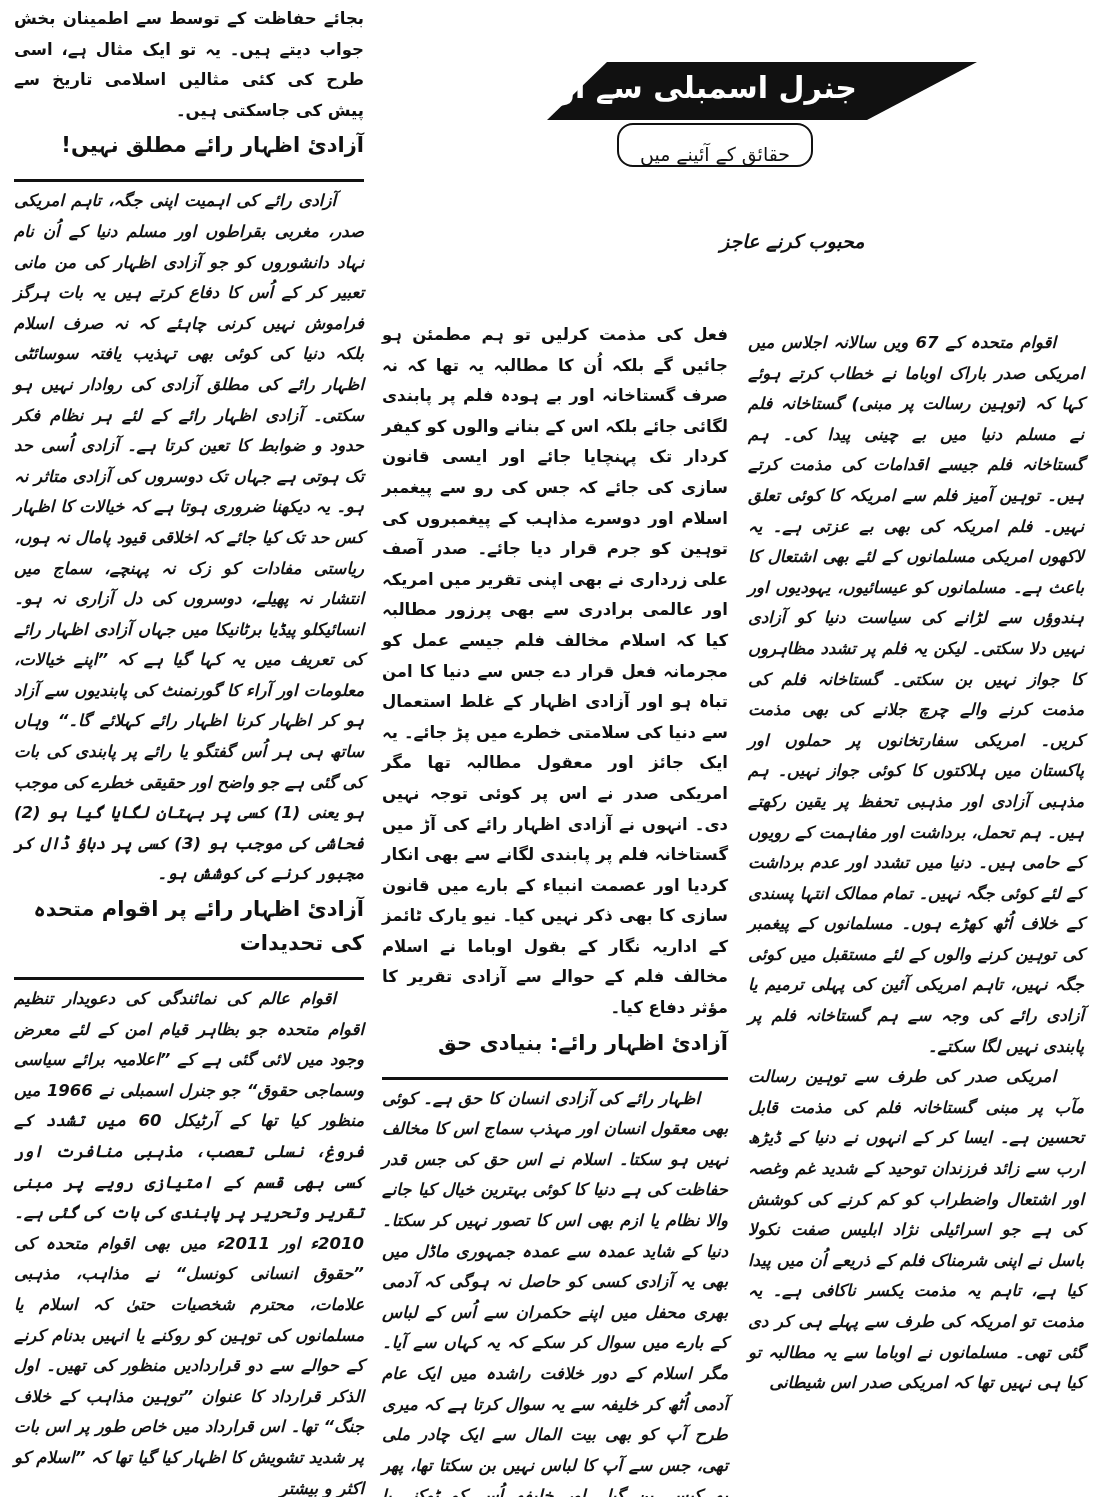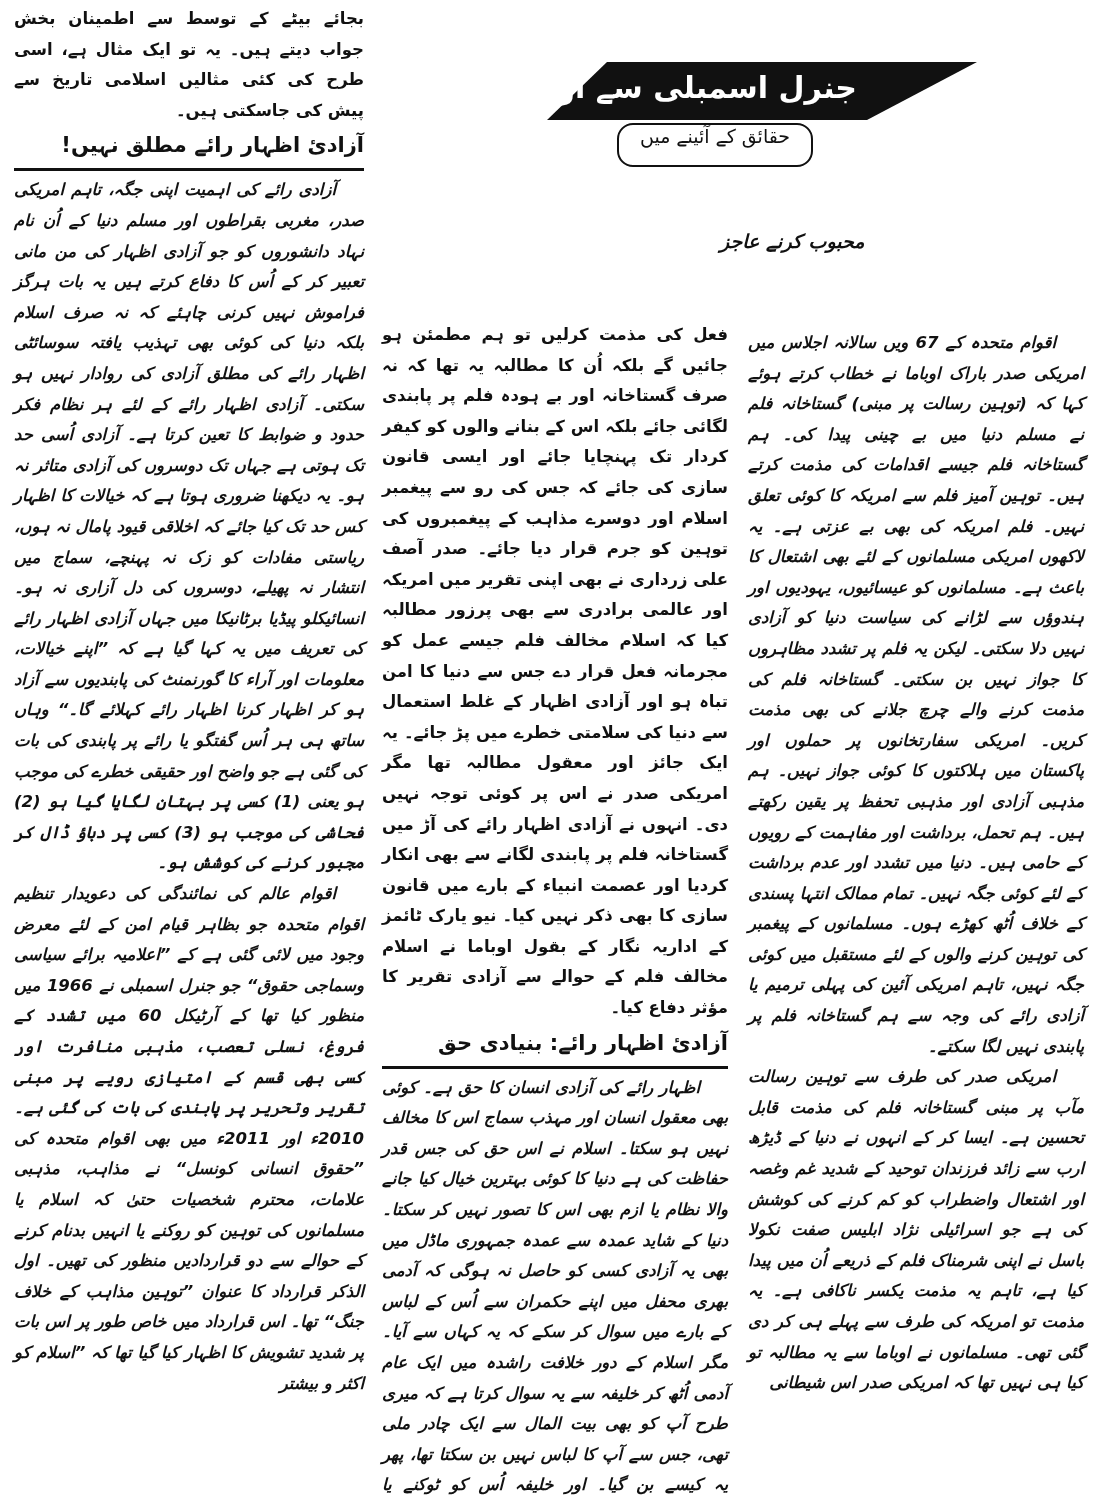--- a/index.html
+++ b/index.html
@@ -3,54 +3,55 @@
 <meta charset="utf-8">
 <style>
   html, body { margin: 0; padding: 0; background: #ffffff; }
   body { width: 1105px; height: 1497px; position: relative; overflow: hidden;
          font-family: "DejaVu Sans", sans-serif; color: #111; }
   .col { position: absolute; direction: rtl; text-align: justify; text-align-last: right;
          font-size: 16.5px; line-height: 30.6px; font-weight: bold; }
   .col p { margin: 0; }
   .col .indent { text-indent: 28px; font-style: italic; }
   .heading { font-size: 21px; font-weight: bold; line-height: 34px; direction: rtl; text-align: right;
-             border-bottom: 3px solid #111; margin: 2px 0 4px 0; padding-bottom: 6px; }
+             border-bottom: 3px solid #111; margin: 2px 0 4px 0; padding-bottom: 17px; }
   #col-left { left: 14px; top: 4px; width: 350px; }
   #col-mid { left: 382px; top: 320px; width: 346px; }
   #col-right { left: 748px; top: 328px; width: 336px; }
   
   #banner { position: absolute; left: 547px; top: 62px; width: 430px; height: 58px; }
   #banner svg { position: absolute; left: 0; top: 0; }
   #banner-title { position: absolute; right: 120px; top: 8px; color: #fff; font-size: 30px; font-weight: bold;
                   direction: rtl; white-space: nowrap; }
   #subtitle-pill { position: absolute; left: 617px; top: 123px; width: 196px; height: 44px;
                    border: 2px solid #111; border-radius: 16px; box-sizing: border-box;
-                   display: flex; align-items: flex-start; justify-content: center;
+                   display: flex; align-items: flex-end; justify-content: center;
                    font-size: 19px; direction: rtl; }
   #byline { position: absolute; left: 720px; top: 230px; font-size: 19px; font-weight: bold; font-style: italic;
             direction: rtl; }
 </style>
 </head>
 <body>
 
 <div id="banner">
   <svg width="430" height="58" viewBox="0 0 430 58">
     <polygon points="0,58 60,0 430,0 320,58" fill="#111111"></polygon>
   </svg>
   <div id="banner-title">جنرل اسمبلی سے اوباما کا خطاب</div>
 </div>
 <div id="subtitle-pill">
   <span>حقائق کے آئینے میں</span>
 </div>
 <div id="byline">محبوب کرنے عاجز</div>
 
 <div class="col" id="col-left">
-  <p>بجائے بیٹے کے توسط سے اطمینان بخش جواب دیتے ہیں۔ یہ تو ایک مثال ہے، اسی طرح کی کئی مثالیں اسلامی تاریخ سے پیش کی جاسکتی ہیں۔</p>
+  <p>بجائے حفاظت کے توسط سے اطمینان بخش جواب دیتے ہیں۔ یہ تو ایک مثال ہے، اسی طرح کی کئی مثالیں اسلامی تاریخ سے پیش کی جاسکتی ہیں۔</p>
   <div class="heading">آزادیٔ اظہار رائے مطلق نہیں!</div>
   <p class="indent">آزادی رائے کی اہمیت اپنی جگہ، تاہم امریکی صدر، مغربی بقراطوں اور مسلم دنیا کے اُن نام نہاد دانشوروں کو جو آزادی اظہار کی من مانی تعبیر کر کے اُس کا دفاع کرتے ہیں یہ بات ہرگز فراموش نہیں کرنی چاہئے کہ نہ صرف اسلام بلکہ دنیا کی کوئی بھی تہذیب یافتہ سوسائٹی اظہار رائے کی مطلق آزادی کی روادار نہیں ہو سکتی۔ آزادی اظہار رائے کے لئے ہر نظام فکر حدود و ضوابط کا تعین کرتا ہے۔ آزادی اُسی حد تک ہوتی ہے جہاں تک دوسروں کی آزادی متاثر نہ ہو۔ یہ دیکھنا ضروری ہوتا ہے کہ خیالات کا اظہار کس حد تک کیا جائے کہ اخلاقی قیود پامال نہ ہوں، ریاستی مفادات کو زک نہ پہنچے، سماج میں انتشار نہ پھیلے، دوسروں کی دل آزاری نہ ہو۔ انسائیکلو پیڈیا برٹانیکا میں جہاں آزادی اظہار رائے کی تعریف میں یہ کہا گیا ہے کہ ”اپنے خیالات، معلومات اور آراء کا گورنمنٹ کی پابندیوں سے آزاد ہو کر اظہار کرنا اظہار رائے کہلائے گا۔“ وہاں ساتھ ہی ہر اُس گفتگو یا رائے پر پابندی کی بات کی گئی ہے جو واضح اور حقیقی خطرے کی موجب ہو یعنی (1) کسی پر بہتان لگایا گیا ہو (2) فحاشی کی موجب ہو (3) کسی پر دباؤ ڈال کر مجبور کرنے کی کوشش ہو۔</p>
+  <div class="heading">آزادیٔ اظہار رائے پر اقوام متحدہ کی تحدیدات</div>
   <p class="indent">اقوام عالم کی نمائندگی کی دعویدار تنظیم اقوام متحدہ جو بظاہر قیام امن کے لئے معرض وجود میں لائی گئی ہے کے ”اعلامیہ برائے سیاسی وسماجی حقوق“ جو جنرل اسمبلی نے 1966 میں منظور کیا تھا کے آرٹیکل 60 میں تشدد کے فروغ، نسلی تعصب، مذہبی منافرت اور کسی بھی قسم کے امتیازی رویے پر مبنی تقریر وتحریر پر پابندی کی بات کی گئی ہے۔ 2010ء اور 2011ء میں بھی اقوام متحدہ کی ”حقوق انسانی کونسل“ نے مذاہب، مذہبی علامات، محترم شخصیات حتیٰ کہ اسلام یا مسلمانوں کی توہین کو روکنے یا انہیں بدنام کرنے کے حوالے سے دو قراردادیں منظور کی تھیں۔ اول الذکر قرارداد کا عنوان ”توہین مذاہب کے خلاف جنگ“ تھا۔ اس قرارداد میں خاص طور پر اس بات پر شدید تشویش کا اظہار کیا گیا تھا کہ ”اسلام کو اکثر و بیشتر</p>
 </div>
 
 <div class="col" id="col-mid">
   <p>فعل کی مذمت کرلیں تو ہم مطمئن ہو جائیں گے بلکہ اُن کا مطالبہ یہ تھا کہ نہ صرف گستاخانہ اور بے ہودہ فلم پر پابندی لگائی جائے بلکہ اس کے بنانے والوں کو کیفر کردار تک پہنچایا جائے اور ایسی قانون سازی کی جائے کہ جس کی رو سے پیغمبر اسلام اور دوسرے مذاہب کے پیغمبروں کی توہین کو جرم قرار دیا جائے۔ صدر آصف علی زرداری نے بھی اپنی تقریر میں امریکہ اور عالمی برادری سے بھی پرزور مطالبہ کیا کہ اسلام مخالف فلم جیسے عمل کو مجرمانہ فعل قرار دے جس سے دنیا کا امن تباہ ہو اور آزادی اظہار کے غلط استعمال سے دنیا کی سلامتی خطرے میں پڑ جائے۔ یہ ایک جائز اور معقول مطالبہ تھا مگر امریکی صدر نے اس پر کوئی توجہ نہیں دی۔ انہوں نے آزادی اظہار رائے کی آڑ میں گستاخانہ فلم پر پابندی لگانے سے بھی انکار کردیا اور عصمت انبیاء کے بارے میں قانون سازی کا بھی ذکر نہیں کیا۔ نیو یارک ٹائمز کے اداریہ نگار کے بقول اوباما نے اسلام مخالف فلم کے حوالے سے آزادی تقریر کا مؤثر دفاع کیا۔</p>
   <div class="heading">آزادیٔ اظہار رائے: بنیادی حق</div>
   <p class="indent">اظہار رائے کی آزادی انسان کا حق ہے۔ کوئی بھی معقول انسان اور مہذب سماج اس کا مخالف نہیں ہو سکتا۔ اسلام نے اس حق کی جس قدر حفاظت کی ہے دنیا کا کوئی بہترین خیال کیا جانے والا نظام یا ازم بھی اس کا تصور نہیں کر سکتا۔ دنیا کے شاید عمدہ سے عمدہ جمہوری ماڈل میں بھی یہ آزادی کسی کو حاصل نہ ہوگی کہ آدمی بھری محفل میں اپنے حکمران سے اُس کے لباس کے بارے میں سوال کر سکے کہ یہ کہاں سے آیا۔ مگر اسلام کے دور خلافت راشدہ میں ایک عام آدمی اُٹھ کر خلیفہ سے یہ سوال کرتا ہے کہ میری طرح آپ کو بھی بیت المال سے ایک چادر ملی تھی، جس سے آپ کا لباس نہیں بن سکتا تھا، پھر یہ کیسے بن گیا۔ اور خلیفہ اُس کو ٹوکنے یا خاموش کرانے کی</p>
 </div>
 
 <div class="col" id="col-right">

